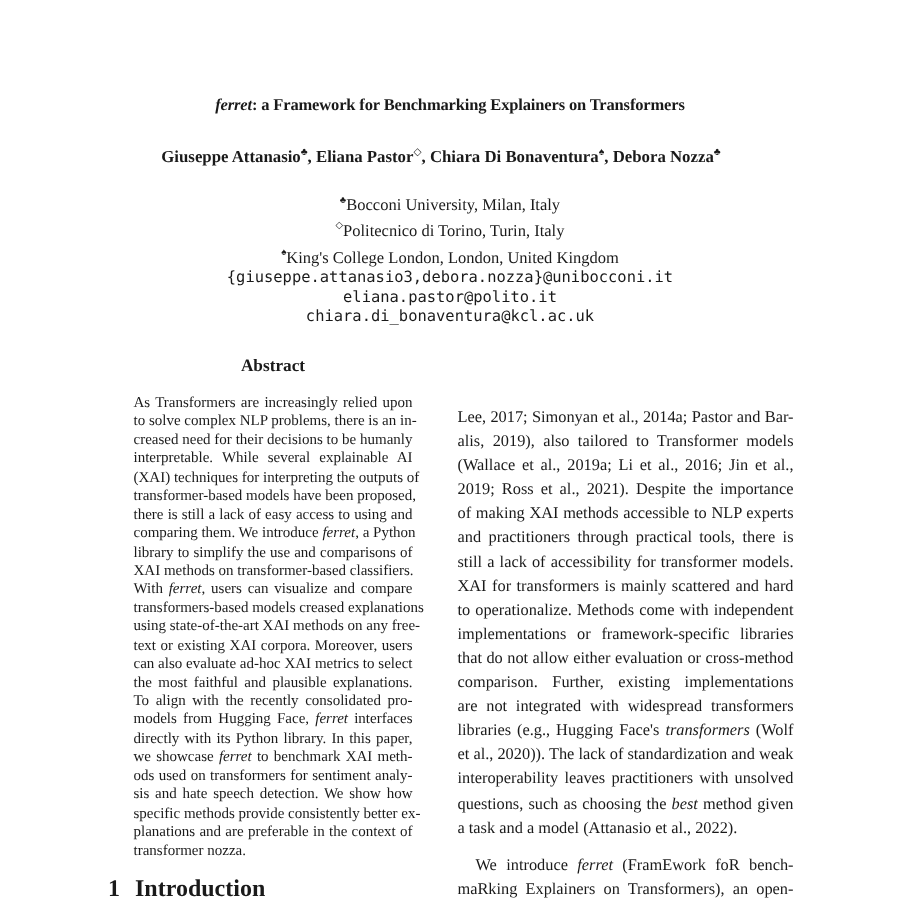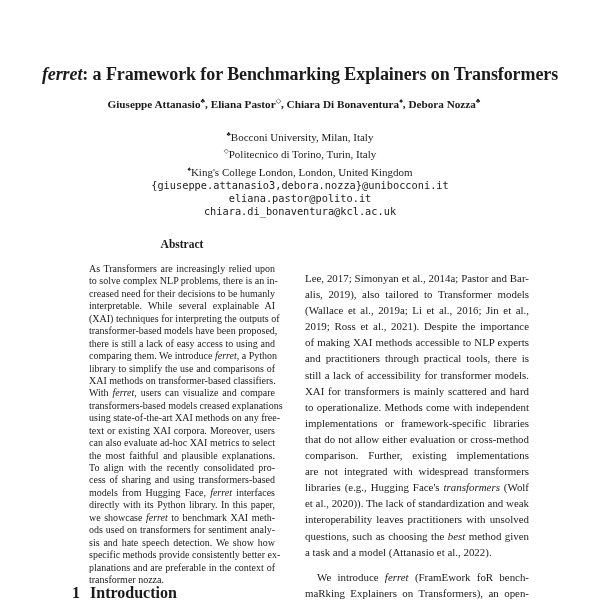--- a/index.html
+++ b/index.html
@@ -1,17 +1,17 @@
 <!DOCTYPE html>
 <html><head>
 <meta charset="utf-8">
 <style>
   html, body { margin:0; padding:0; }
   body { width:600px; height:600px; background:#ffffff; overflow:hidden; position:relative; color:#1a1a1a; font-family:"Liberation Serif", serif; }
-  .title { position:absolute; top:64px; left:0; width:600px; text-align:center; font-weight:bold; font-size:18px; letter-spacing:-0.1px; }
+  .title { position:absolute; top:64px; left:0; width:600px; text-align:center; font-weight:bold; font-size:11px; letter-spacing:-0.1px; }
   .title i { font-style:italic; }
   .authors { position:absolute; top:97px; left:0; width:588px; text-align:center; font-weight:bold; font-size:11.2px; }
   .authors sup { font-size:7px; font-weight:normal; vertical-align:5px; }
   .affil { position:absolute; top:127px; left:0; width:600px; text-align:center; font-size:11px; line-height:13.3px; }
   .affil sup { font-size:6.5px; vertical-align:5px; }
   .affil .mono { font-family:"DejaVu Sans Mono", monospace; font-size:10.3px;text-align:center; }
   .abstract-head { position:absolute; top:238px; left:89px; width:186px; text-align:center; font-weight:bold; font-size:11.5px; }
   .abstract { position:absolute; top:263px; left:89px; width:186px; font-size:10px; line-height:12.45px; text-align:justify; hyphens:manual; }
   .abstract .ln, .right .ln { display:block; text-align:justify; text-align-last:justify; white-space:nowrap; height:12.45px; }
   .abstract .ln.last, .right .ln.last { text-align-last:left; }
@@ -57,21 +57,20 @@
     <span class="ln">comparing them. We introduce <i>ferret</i>, a Python</span>
     <span class="ln">library to simplify the use and comparisons of</span>
     <span class="ln">XAI methods on transformer-based classifiers.</span>
     <span class="ln">With <i>ferret</i>, users can visualize and compare</span>
     <span class="ln">transformers-based models creased explanations</span>
     <span class="ln">using state-of-the-art XAI methods on any free-</span>
     <span class="ln">text or existing XAI corpora. Moreover, users</span>
     <span class="ln">can also evaluate ad-hoc XAI metrics to select</span>
     <span class="ln">the most faithful and plausible explanations.</span>
     <span class="ln">To align with the recently consolidated pro-</span>
-    <span class="ln">cess of sharing and using transformers-based</span>
     <span class="ln">models from Hugging Face, <i>ferret</i> interfaces</span>
     <span class="ln">directly with its Python library. In this paper,</span>
     <span class="ln">we showcase <i>ferret</i> to benchmark XAI meth-</span>
     <span class="ln">ods used on transformers for sentiment analy-</span>
     <span class="ln">sis and hate speech detection. We show how</span>
     <span class="ln">specific methods provide consistently better ex-</span>
     <span class="ln">planations and are preferable in the context of</span>
     <span class="ln last">transformer nozza.</span>
   </div>
 

